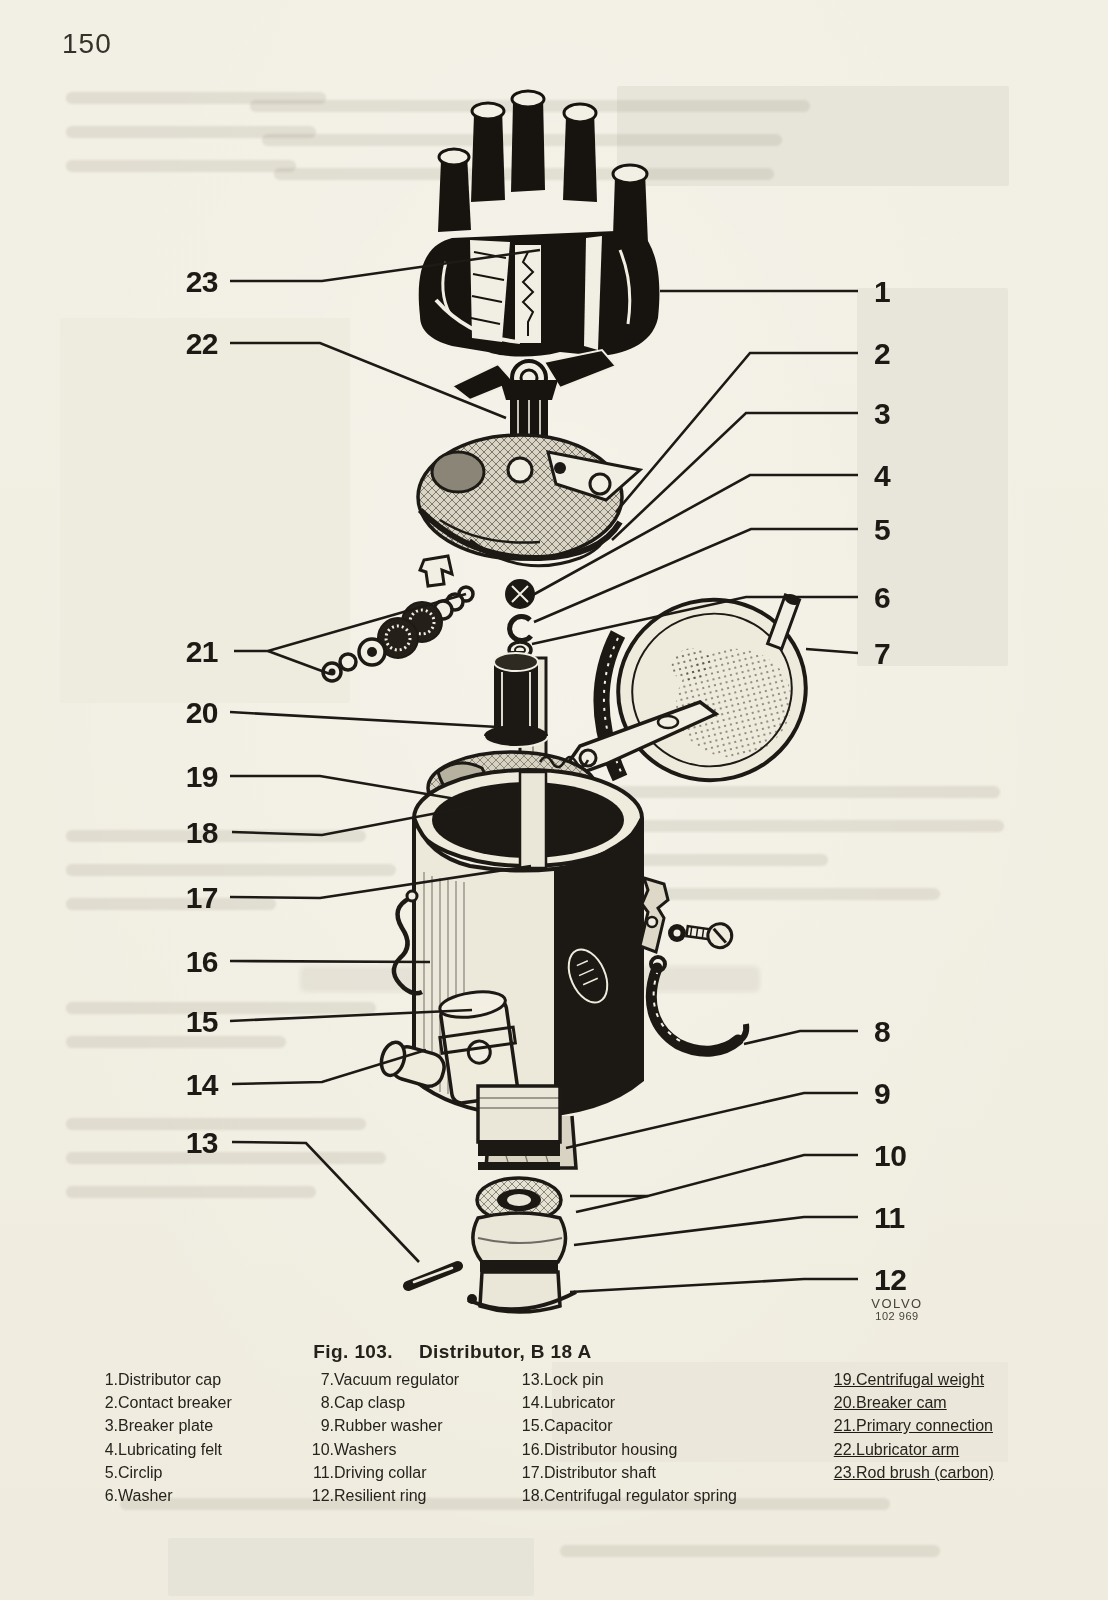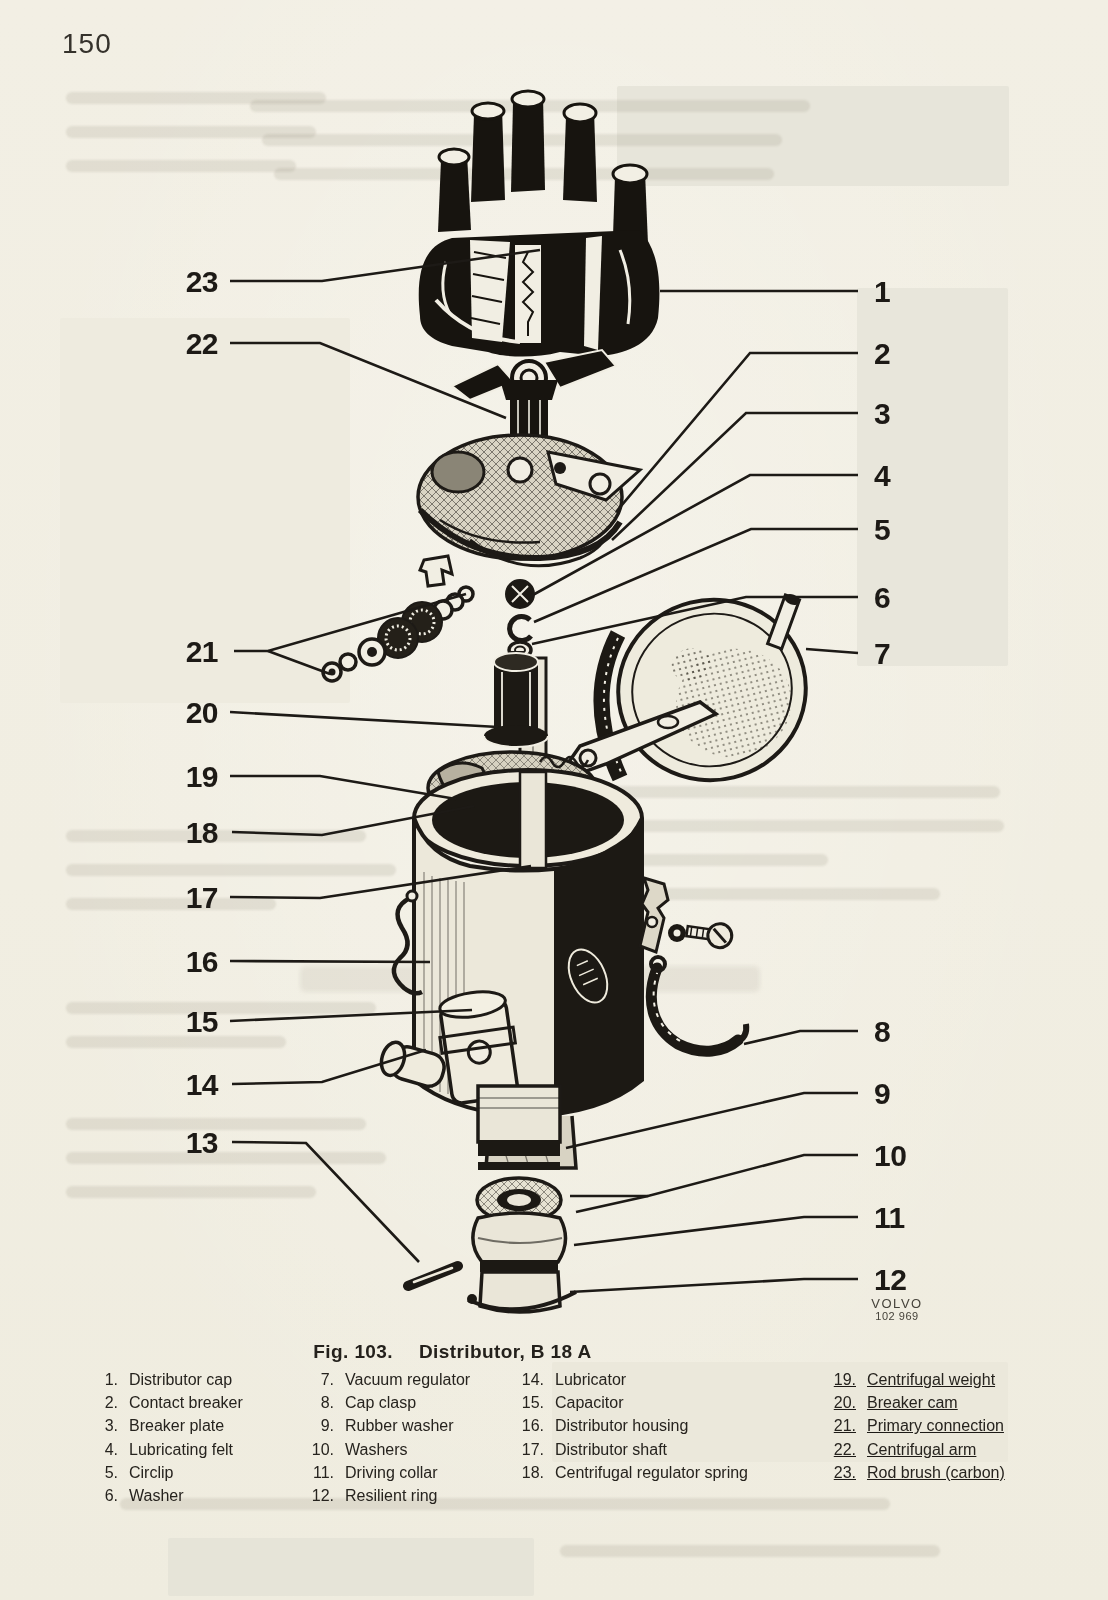--- a/index.html
+++ b/index.html
@@ -42,21 +42,21 @@
   .plist-col{flex:0 0 auto;}
   .plist-col.c1{width:216px;}
   .plist-col.c2{width:210px;}
   .plist-col.c3{width:312px;}
   .plist-col.c4{width:200px;text-decoration:underline;}
   .plist-item{
     display:flex;font-size:16px;color:#26231e;
     line-height:23.2px;white-space:nowrap;
   }
   .plist-item .num{width:30px;text-align:right;flex:0 0 auto;}
-  .plist-item .lbl{margin-left:11px;}
+  .plist-item .lbl{}
 </style>
 </head>
 <body>
 
 <div class="page">
 
   <div class="blk" style="left:617px;top:86px;width:392px;height:100px;background:#e7e5da;"></div>
   <div class="blk" style="left:857px;top:288px;width:151px;height:378px;background:#e8e6db;"></div>
   <div class="blk" style="left:60px;top:318px;width:290px;height:385px;background:#eeebdf;"></div>
   <div class="blk" style="left:552px;top:1362px;width:456px;height:100px;background:#ebe8db;"></div>
@@ -436,20 +436,24 @@
           <span class="num">11.</span>
           <span class="lbl">Driving collar</span>
         </div>
         <div class="plist-item">
           <span class="num">12.</span>
           <span class="lbl">Resilient ring</span>
         </div>
       </div>
       <div class="plist-col c3">
         <div class="plist-item">
+          <span class="num">13.</span>
+          <span class="lbl">Lock pin</span>
+        </div>
+        <div class="plist-item">
           <span class="num">14.</span>
           <span class="lbl">Lubricator</span>
         </div>
         <div class="plist-item">
           <span class="num">15.</span>
           <span class="lbl">Capacitor</span>
         </div>
         <div class="plist-item">
           <span class="num">16.</span>
           <span class="lbl">Distributor housing</span>
@@ -471,21 +475,21 @@
         <div class="plist-item">
           <span class="num">20.</span>
           <span class="lbl">Breaker cam</span>
         </div>
         <div class="plist-item">
           <span class="num">21.</span>
           <span class="lbl">Primary connection</span>
         </div>
         <div class="plist-item">
           <span class="num">22.</span>
-          <span class="lbl">Centrifugal arm</span>
+          <span class="lbl">Lubricator arm</span>
         </div>
         <div class="plist-item">
           <span class="num">23.</span>
           <span class="lbl">Rod brush (carbon)</span>
         </div>
       </div>
     </div>
 
 </div>
 

